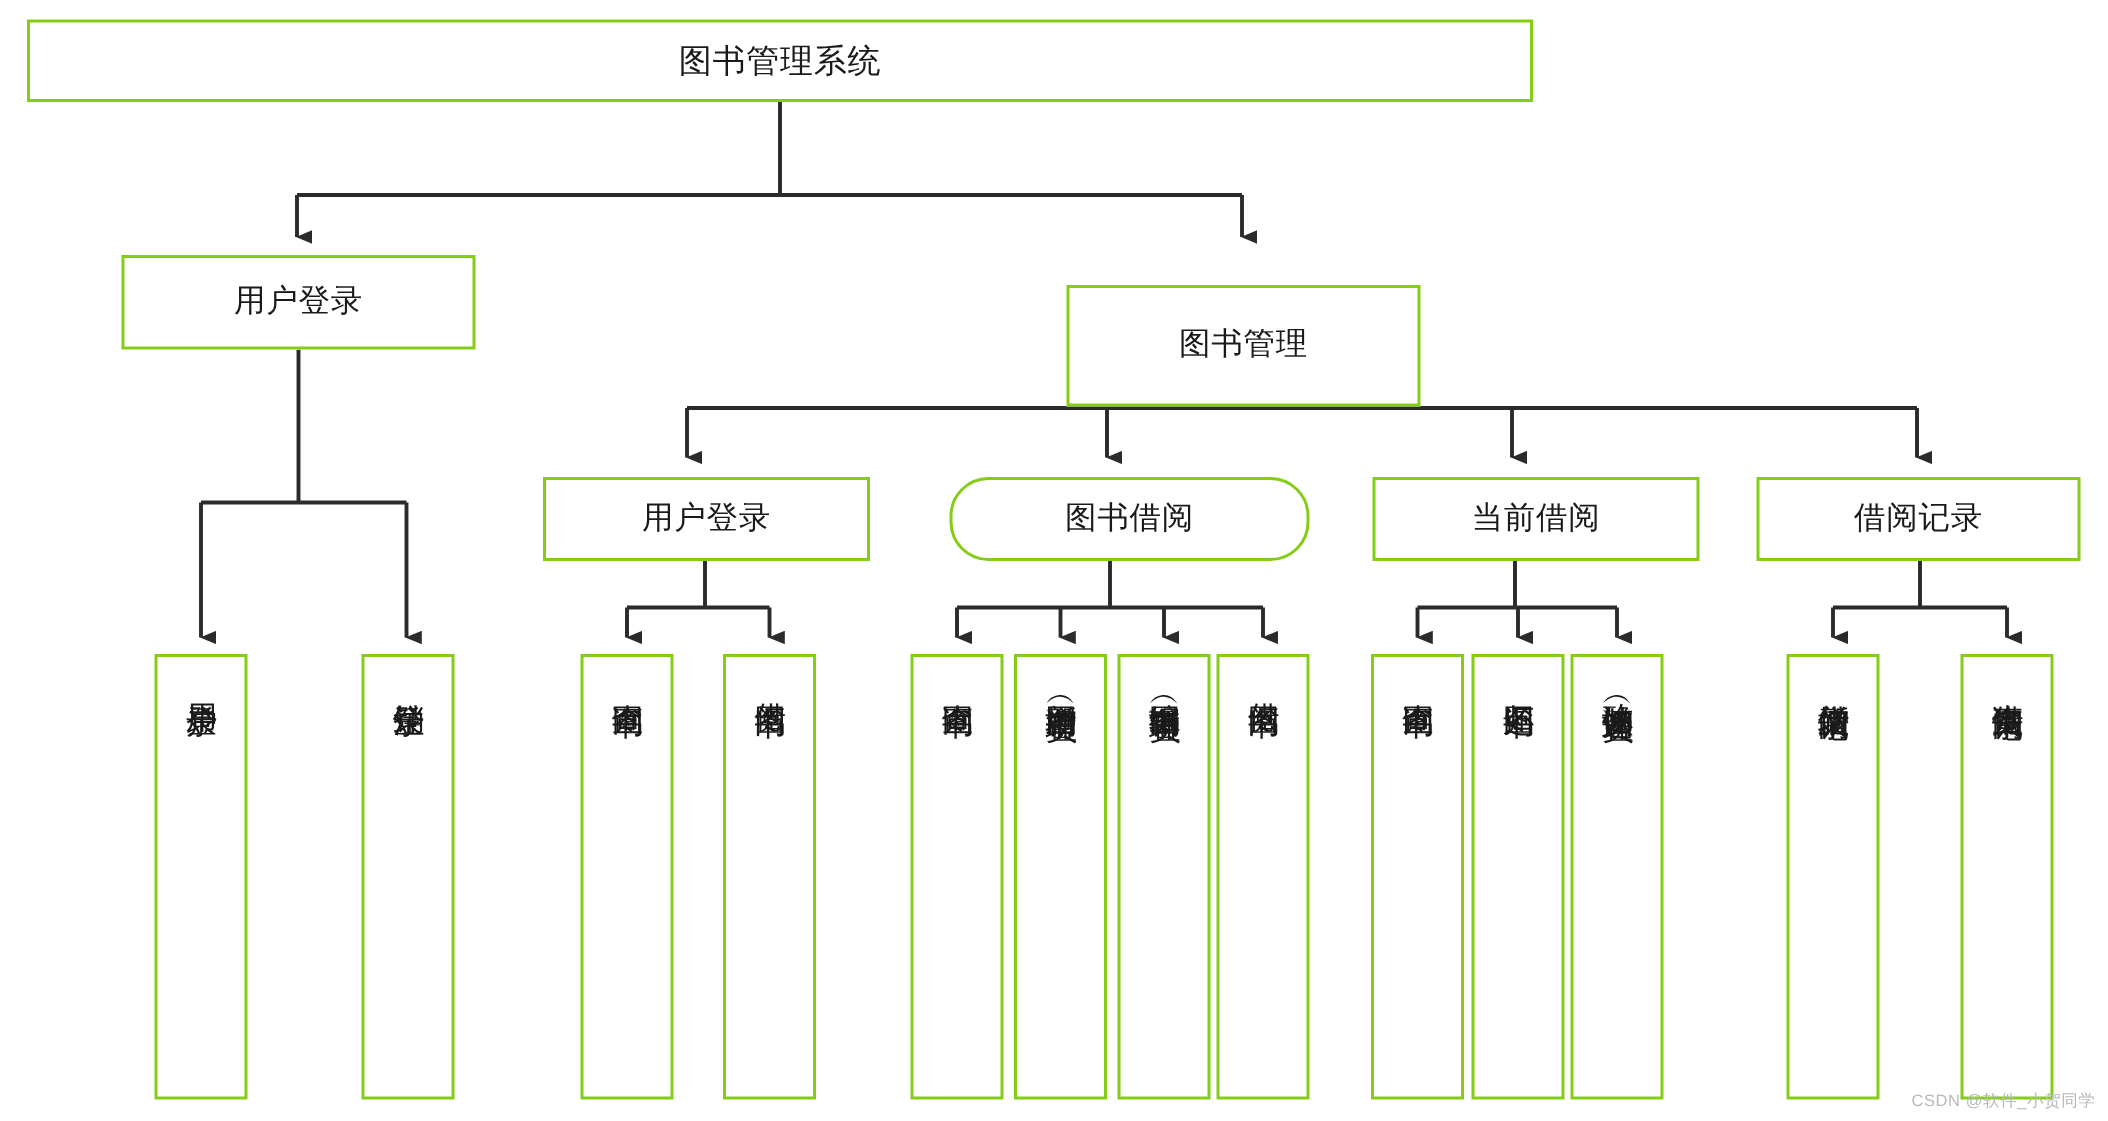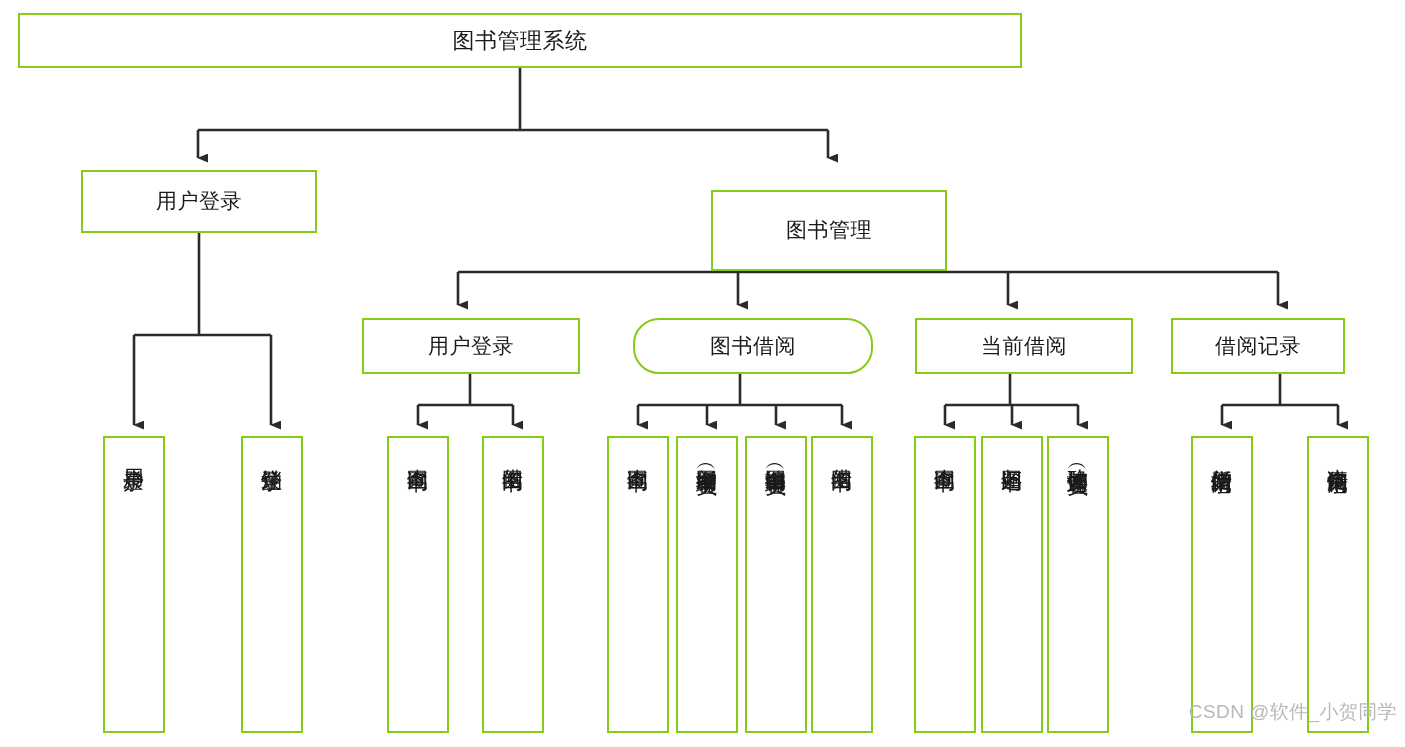--- a/index.html
+++ b/index.html
@@ -58,22 +58,22 @@
     font-size: 21px;
     writing-mode: vertical-rl;
     text-orientation: upright;
     line-height: 1.0;
     letter-spacing: 1px;
     white-space: nowrap;
   }
   .watermark {
     position: absolute;
     right: 8px;
-    bottom: 22px;
-    font-size: 19px;
+    bottom: 6px;
+    font-size: 11px;
     color: #b8b8b8;
     letter-spacing: 0.4px;
     white-space: nowrap;
     z-index: 5;
   }
 </style>
 </head>
 <body>
 
 <div id="canvas">
@@ -141,21 +141,21 @@
 
   <div class="node horiz" style="left:362px; top:318px; width:218px; height:56px;">
     <span class="label">用户登录</span>
   </div>
   <div class="node horiz" style="left:633px; top:318px; width:240px; height:56px;border-radius:26px;">
     <span class="label">图书借阅</span>
   </div>
   <div class="node horiz" style="left:915px; top:318px; width:218px; height:56px;">
     <span class="label">当前借阅</span>
   </div>
-  <div class="node horiz" style="left:1171px; top:318px; width:174px; height:56px;">
+  <div class="node horiz" style="left:1171px; top:318px; width:216px; height:56px;">
     <span class="label">借阅记录</span>
   </div>
 
   <div class="node vert" style="left:103px; top:436px; width:62px; height:297px;">
     <span class="label">用户登录</span>
   </div>
   <div class="node vert" style="left:241px; top:436px; width:62px; height:297px;">
     <span class="label">注销登录</span>
   </div>
 

